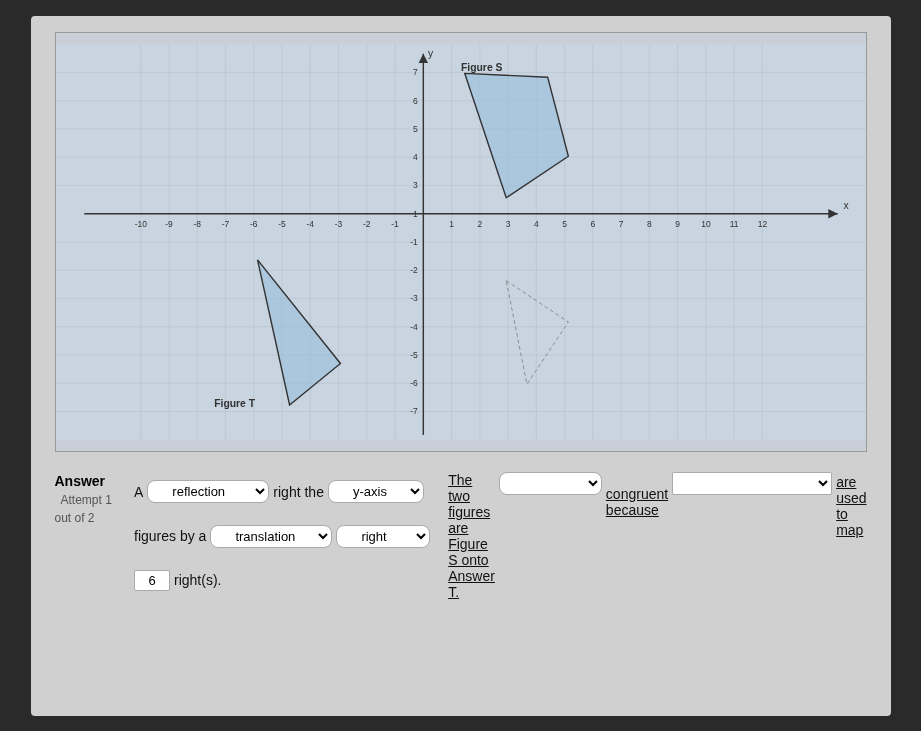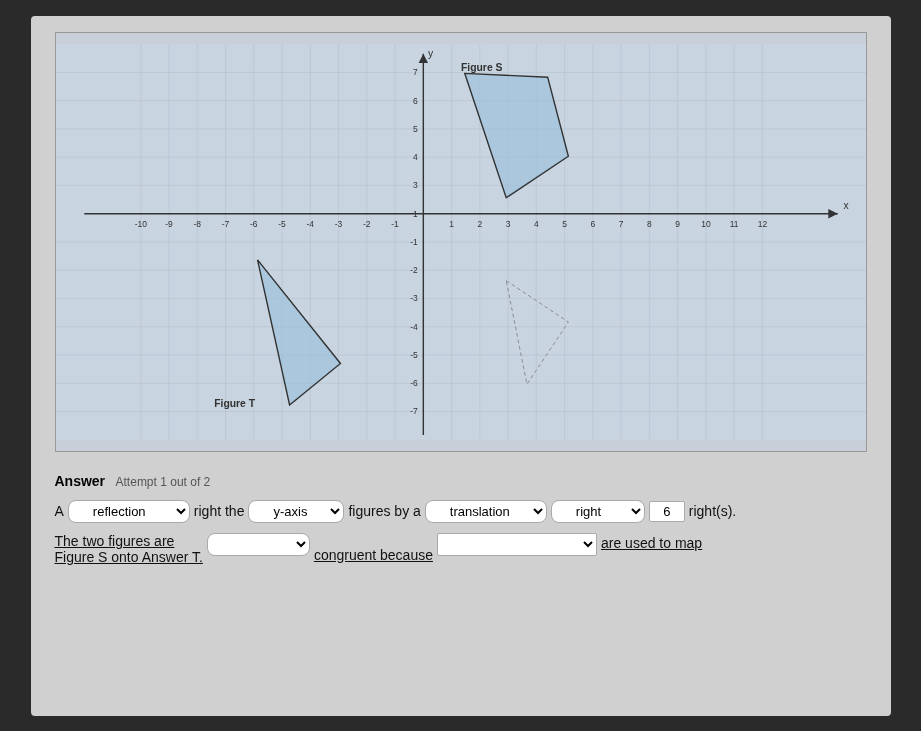--- a/index.html
+++ b/index.html
@@ -30,21 +30,21 @@
       height: 420px;
       position: relative;
       overflow: hidden;
     }
     .graph-svg {
       width: 100%;
       height: 100%;
     }
     .answer-section {
       display: flex;
-      flex-direction: column;
+      flex-direction: row;
       gap: 10px;
       padding: 8px 0;
     }
     .attempt-label {
       font-size: 12px;
       color: #555;
       margin-left: 6px;
     }
     .sentence-row {
       display: flex;

